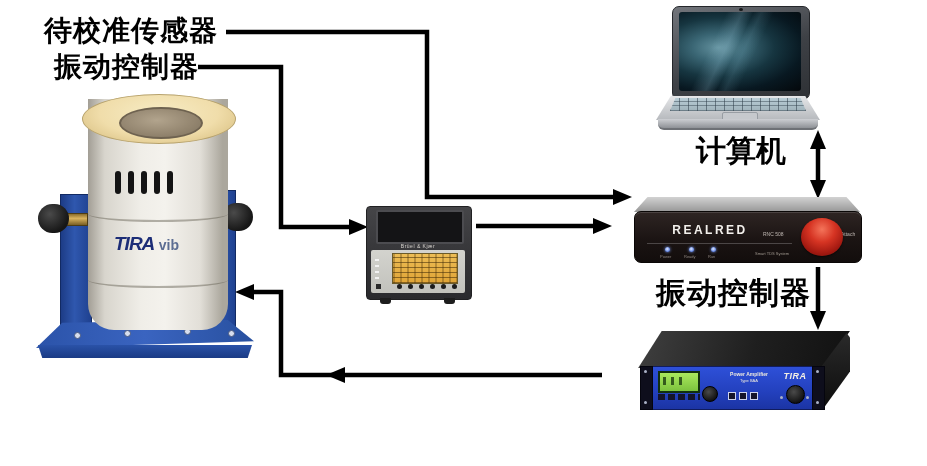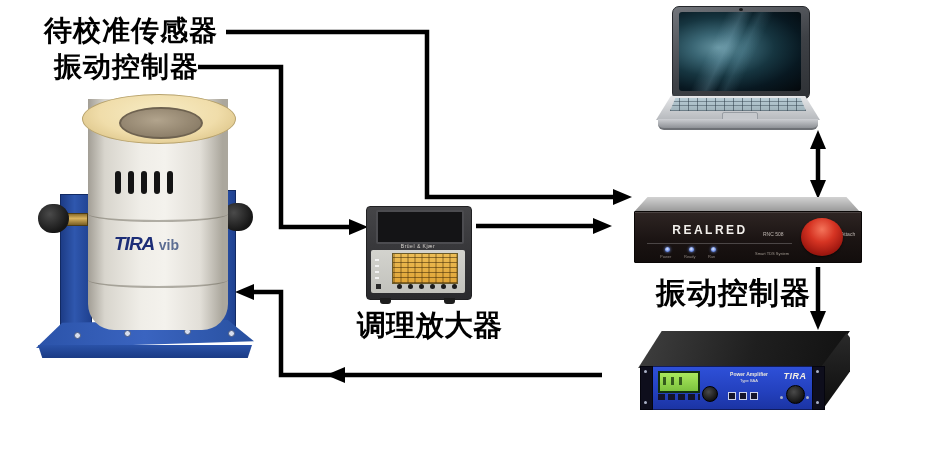--- a/index.html
+++ b/index.html
@@ -71,21 +71,21 @@
             repeating-linear-gradient(0deg, rgba(45,60,72,.45) 0 1px, transparent 1px 4.6px),
             linear-gradient(#b9cdd6,#9fb2ba);}
   .lp-touch{position:absolute;left:66px;top:106px;width:34px;height:7px;background:#c6c9cd;border:1px solid #989da3;border-radius:2px;}
   .lp-base{position:absolute;left:2px;top:113px;width:160px;height:9px;border-radius:0 0 6px 6px;
           background:linear-gradient(#cdcfd3,#8e9196);border-bottom:2px solid #6e7176;}
 
   
   #controller{left:634px;top:196px;width:226px;height:68px;}
   .vc-top{position:absolute;left:0;top:1px;width:226px;height:15px;
           background:linear-gradient(#d2d2d2,#969696);clip-path:polygon(6% 0,94% 0,100% 100%,0 100%);}
-  .vc-front{position:absolute;left:0;top:15px;width:226px;height:50px;border-radius:1px;
+  .vc-front{position:absolute;left:0;top:15px;width:226px;height:50px;border-radius:7px;
           background:linear-gradient(180deg,#2e2523 0%,#1b1413 55%,#120d0c);
           border:1px solid #0a0706;box-shadow:inset 0 1px 0 rgba(255,255,255,.14);}
   .vc-logo{position:absolute;left:0;top:11px;width:150px;text-align:center;
            font:bold 12px "Liberation Sans",sans-serif;color:#f2efeb;letter-spacing:2.5px;}
   .vc-red{position:absolute;left:166px;top:6px;width:42px;height:38px;border-radius:50%;
           background:radial-gradient(circle at 50% 30%,#f4745a 0%,#d63423 38%,#a01810 72%,#6c0d07 100%);
           box-shadow:0 1px 2px rgba(0,0,0,.6);}
   .vc-model{position:absolute;left:128px;top:19px;font-size:5px;color:#bfb7b2;}
   .vc-side{position:absolute;left:206px;top:19px;font-size:5px;color:#bfb7b2;}
   .vc-tag{position:absolute;left:120px;top:39px;font-size:4px;color:#a0988f;}
@@ -139,21 +139,21 @@
       <polygon points="818,130 810,149 826,149"></polygon>
       <polygon points="818,199 810,180 826,180"></polygon>
       <polygon points="818,330 810,311 826,311"></polygon>
       <polygon points="326,375 345,367 345,383"></polygon>
       <polygon points="235,292 254,284 254,300"></polygon>
     </g>
   </svg>
 
   <div class="biglabel" style="left:44px;top:16px;font-size:28px;letter-spacing:1px;text-align:right;">待校准传感器</div>
   <div class="biglabel" style="left:54px;top:52px;font-size:28px;letter-spacing:1px;">振动控制器</div>
-  <div class="biglabel" style="left:357px;top:310px;font-size:29px;">调理放大器</div>
+  <div class="biglabel" style="left:696px;top:135px;font-size:30px;">计算机</div>
   <div class="biglabel" style="left:656px;top:277px;font-size:30px;letter-spacing:1px;font-family:Liberation Serif, serif;">振动控制器</div>
 
   <div class="abs" id="shaker">
     <div class="sh-plate" style="left:24px;top:100px;width:30px;height:148px;"></div>
     <div class="sh-plate" style="left:168px;top:96px;width:30px;height:146px;"></div>
     <div class="sh-shaft" style="left:30px;top:119px;width:20px;height:11px;"></div>
     <div class="sh-shaft" style="left:172px;top:118px;width:18px;height:11px;"></div>
     <div class="sh-knob" style="left:2px;top:110px;width:31px;height:29px;"></div>
     <div class="sh-knob" style="left:186px;top:109px;width:31px;height:28px;"></div>
     <div class="sh-mount"></div>

